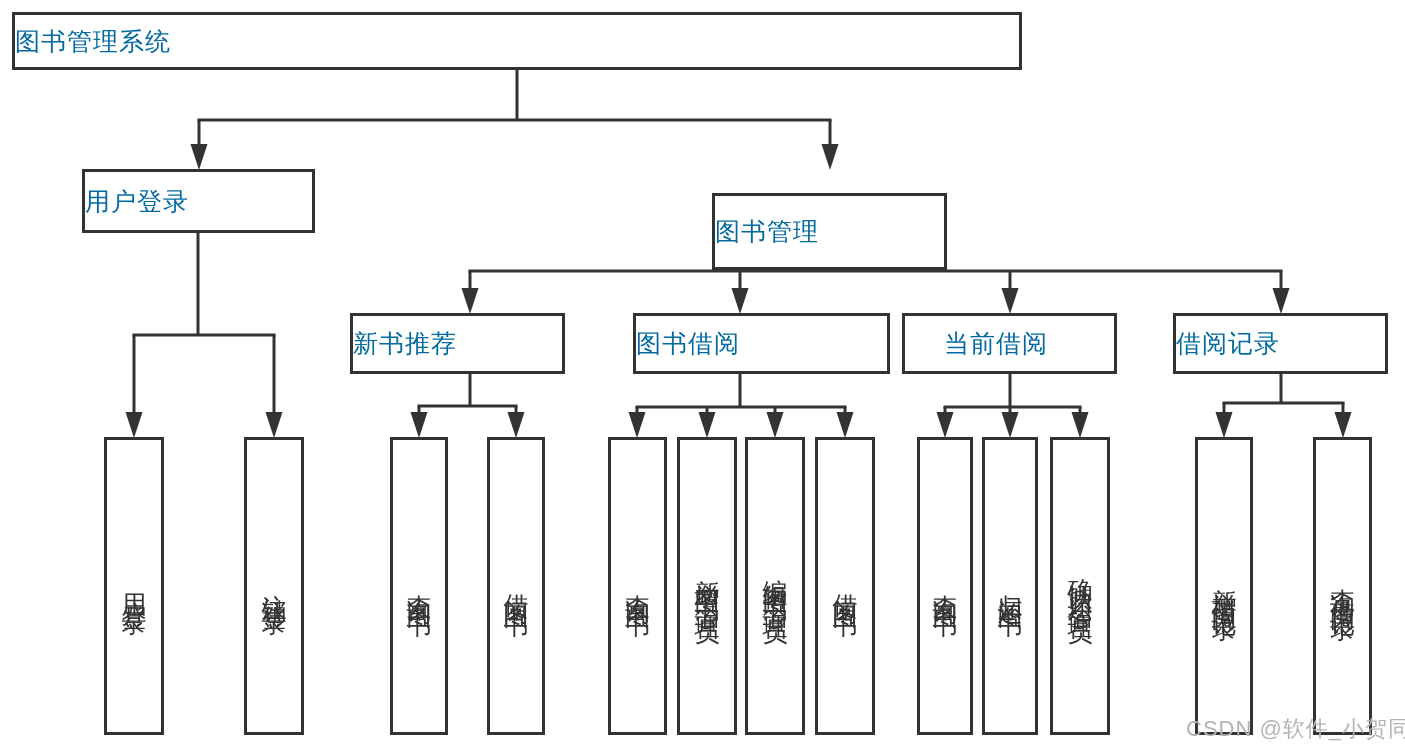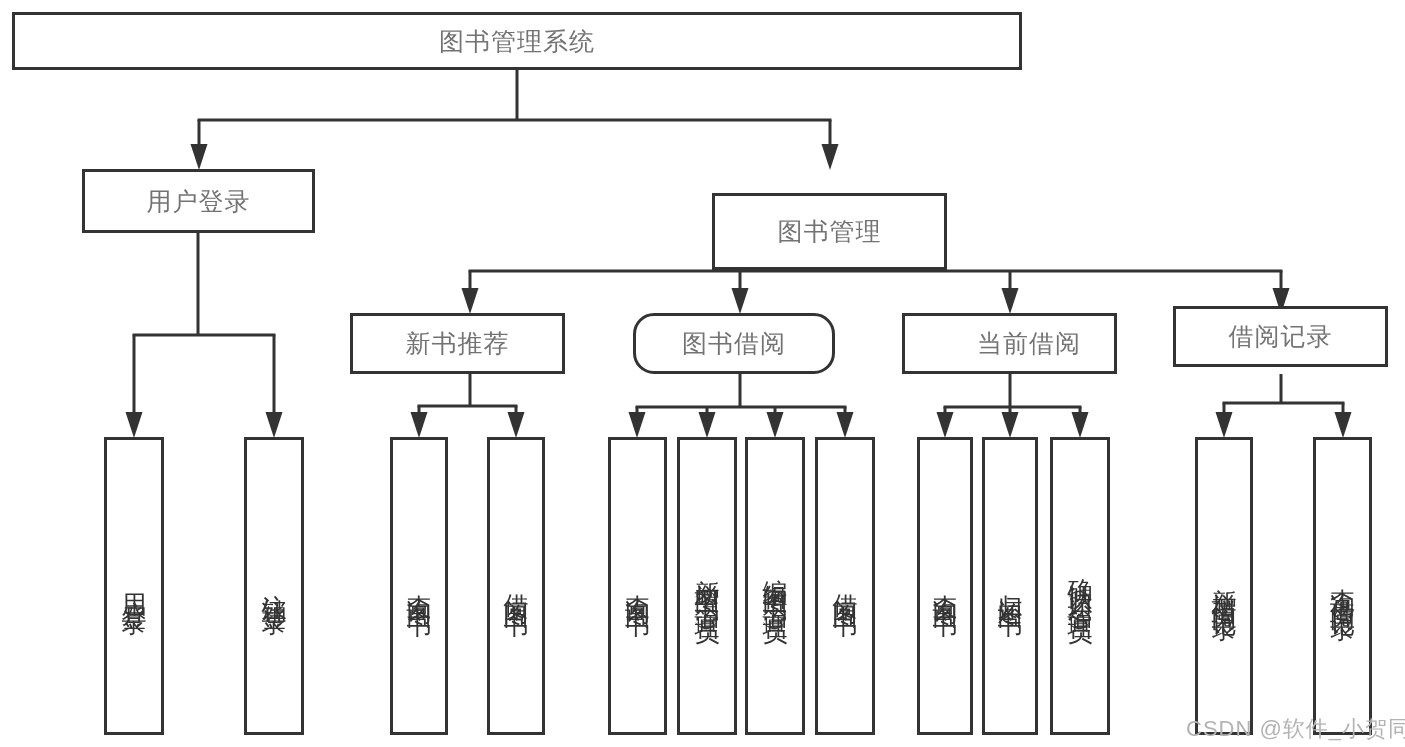--- a/index.html
+++ b/index.html
@@ -5,43 +5,43 @@
   html,body { margin:0; padding:0; background:#ffffff; }
   .canvas {
     position:relative; width:1405px; height:747px;
     background:#ffffff; overflow:hidden;
     font-family:"Liberation Sans", sans-serif;
   }
   .connectors { position:absolute; left:0; top:0; width:1405px; height:747px; }
   .hnode {
     position:absolute; box-sizing:border-box;
     border:3px solid #333333; background:#ffffff;
-    display:flex; align-items:center; justify-content:center;
-    font-size:25px; color:#737373; letter-spacing:1px;
+    display:flex; align-items:center; 
+    font-size:25px; color:#0369a1; letter-spacing:1px;
     z-index:2;
   }
   .leaf {
     position:absolute; box-sizing:border-box;
     border:3px solid #333333; background:#ffffff;
     display:flex; align-items:center; justify-content:center;
     z-index:2; top:437px; height:298px;
   }
   .leaf span {
     writing-mode:vertical-rl; text-orientation:mixed;
     font-size:25px; line-height:1; letter-spacing:6px; color:#333333;
     white-space:nowrap;
   }
   
   #n-root   { left:12px;  top:12px;  width:1010px; height:58px; }
   #n-ulogin { left:82px;  top:169px; width:233px;  height:64px; }
   #n-bmgmt  { left:712px; top:169px; width:235px;  height:77px;margin-top:24px; }
   #n-newrec { left:350px; top:313px; width:215px;  height:61px; }
-  #n-borrow { left:633px; top:313px; width:202px;  height:61px;border-radius:21px; }
+  #n-borrow { left:633px; top:313px; width:257px;  height:61px; }
   #n-current{ left:902px; top:313px; width:215px;  height:61px;padding-left:39px; }
-  #n-record { left:1173px;top:306px; width:215px;  height:61px; }
+  #n-record { left:1173px;top:313px; width:215px;  height:61px; }
   #lf-ulogin { left:104px; width:60px; }
   #lf-logout { left:244px; width:60px; }
   #lf-q1     { left:390px; width:58px; }
   #lf-b1     { left:487px; width:58px; }
   #lf-q2     { left:608px; width:59px; }
   #lf-add    { left:677px; width:60px; }
   #lf-edit   { left:745px; width:60px; }
   #lf-b2     { left:815px; width:60px; }
   #lf-q3     { left:917px; width:56px; }
   #lf-ret    { left:982px; width:56px; }

